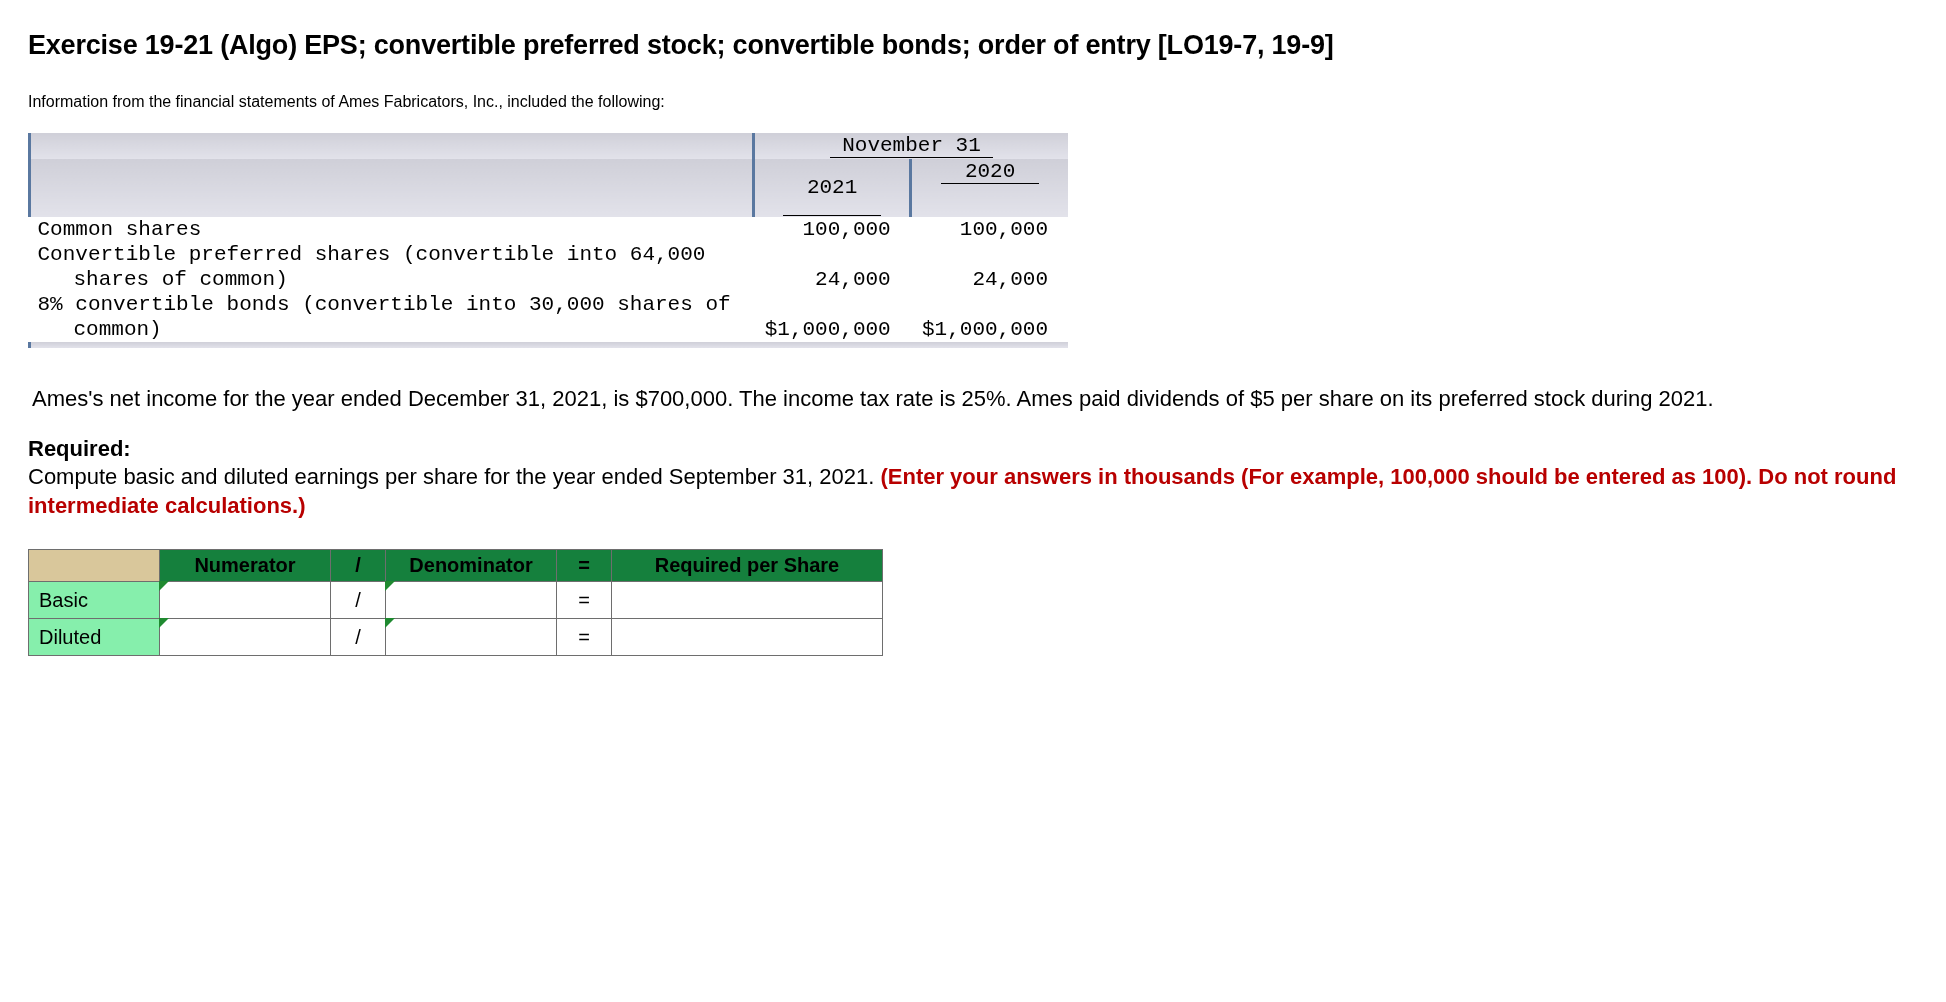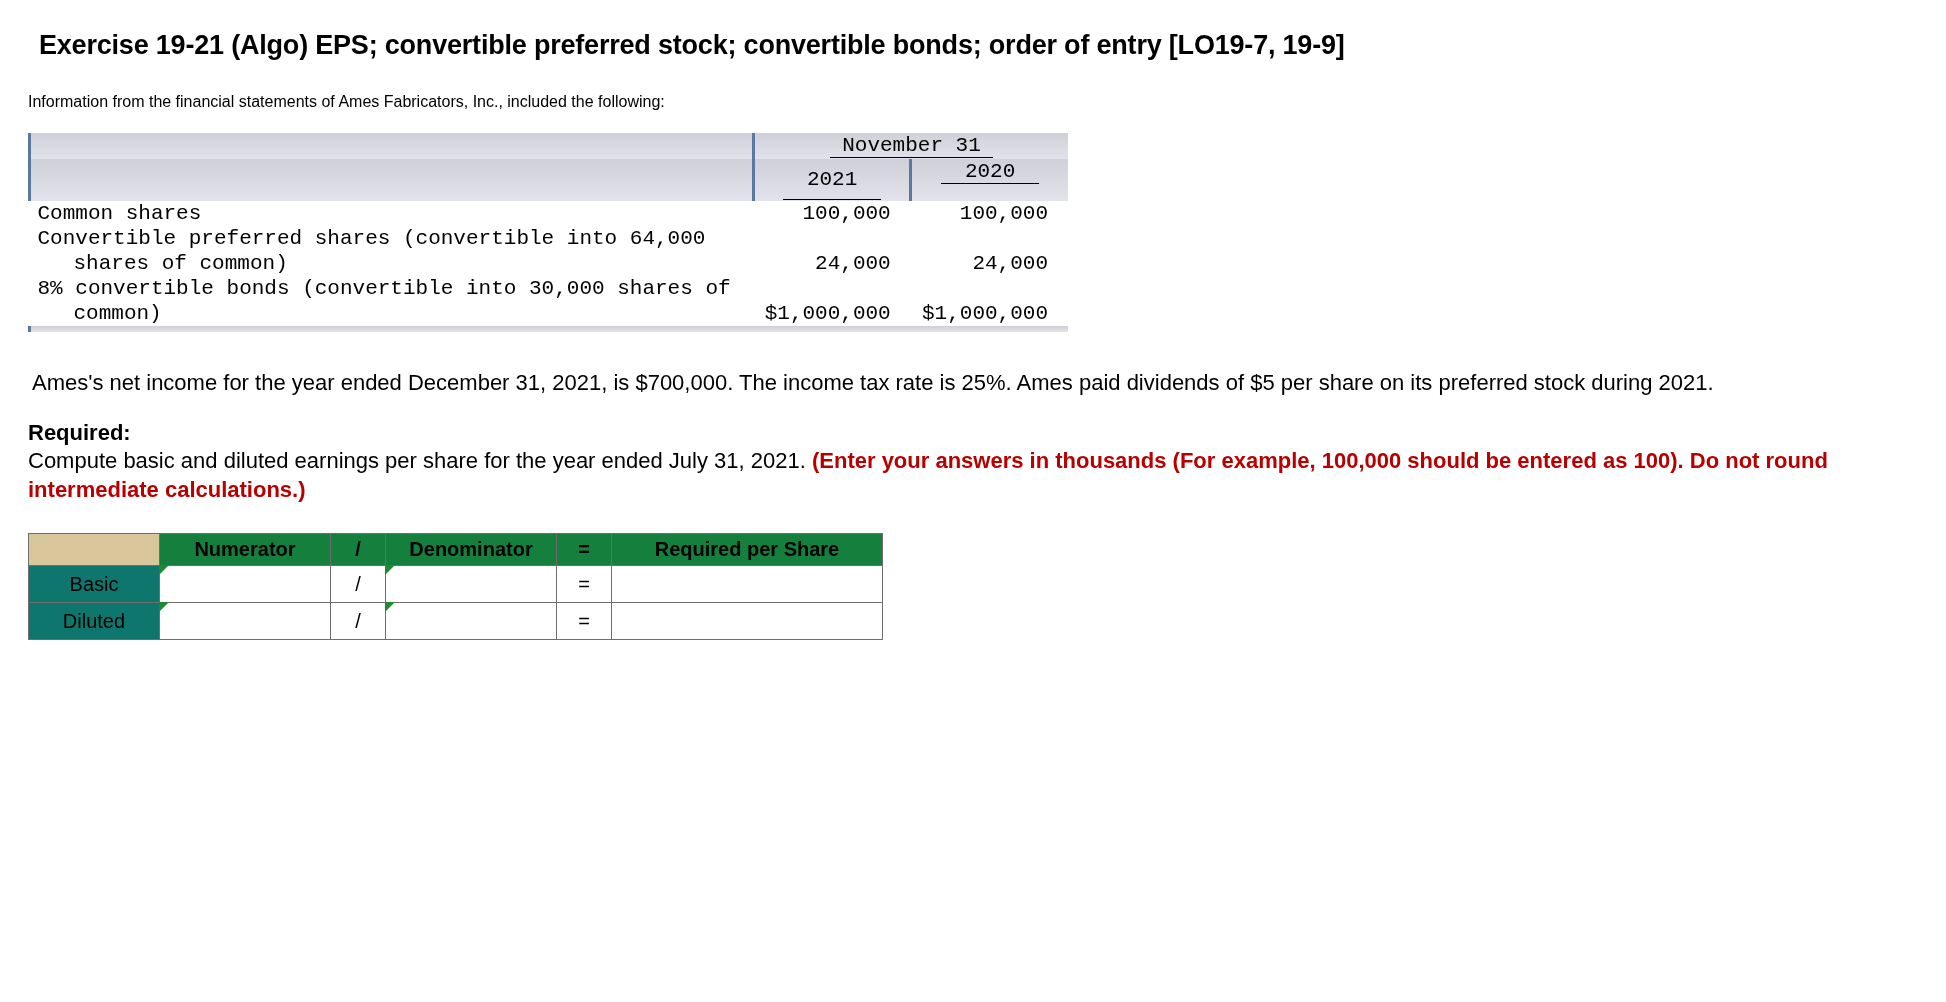--- a/index.html
+++ b/index.html
@@ -6,21 +6,21 @@
     font-family: Arial, Helvetica, sans-serif;
     font-size: 21px;
     color: #000;
     margin: 0;
     padding: 30px 28px;
     background: #fff;
   }
   h2.title {
     font-size: 27px;
     font-weight: 700;
-    margin: 0 0 32px 11px;
+    margin: 0 0 32px 0;
     letter-spacing: -0.2px;
   }
   p.intro {
     font-size: 16px;
     margin: 4px 0 22px 0;
   }
 
   
   .fin-table {
     width: 1040px;
@@ -55,21 +55,21 @@
   }
   table.ans th, table.ans td {
     border: 1px solid #6e6e6e;
     padding: 4px 10px;
     text-align: center;
   }
   table.ans th {                       
     background: #15803d;
     font-weight: 700;
   }
-  table.ans td.rowlbl { text-align: center; background: #0f766e; width: 110px; }
+  table.ans td.rowlbl { text-align: left; background: #86efac; width: 110px; }
   table.ans td.op     { width: 34px; }
 
   
   table.ans td.inp {
     position: relative;
     background: #fff;
     width: 150px;
     height: 28px;
   }
   table.ans td.inp .tri {              
@@ -91,21 +91,21 @@
 <table class="fin-table">
   <tbody>
       <tr class="bar">
     <td></td>
     <td colspan="2" class="hdr-line">
       <span>November 31</span>
     </td>
   </tr>
   <tr class="bar">
     <td></td>
-    <td class="yr"><span style="border-bottom:1px solid #000;display:inline-block;padding:8px 24px">2021</span></td>
+    <td class="yr"><span style="border-bottom:1px solid #000;display:inline-block;padding:16px 24px">2021</span></td>
     <td class="yr"><span style="border-bottom:1px solid #000;display:inline-block;padding:0 24px">2020</span></td>
   </tr>
 
   <tr>
     <td>Common shares</td>
     <td class="num">100,000</td>
     <td class="num">100,000</td>
   </tr>
 
   <tr>
@@ -133,21 +133,21 @@
   <tr class="bar">
         <td colspan="3" style="height:4px"></td>
       </tr>
 </tbody>
   </table>
 
 <p class="para">Ames's net income for the year ended December 31, 2021, is $700,000. The income tax rate is 25%. Ames paid dividends of $5 per share on its preferred stock during 2021.</p>
 
 <p class="req-label">Required:</p>
 <p class="req-body">
-  <span>Compute basic and diluted earnings per share for the year ended July 31, 2021. </span><span class="red">(Enter your answers in thousands (For example, 100,000 should be entered as 100). Do not round intermediate calculations.)</span>
+  <span>Compute basic and diluted earnings per share for the year ended September 31, 2021. </span><span class="red">(Enter your answers in thousands (For example, 100,000 should be entered as 100). Do not round intermediate calculations.)</span>
 </p>
 
 <div class="ans-wrap">
   <table class="ans">
     <tbody>
         <tr>
       <th style="background:#d9c79b"></th>
       <th>Numerator</th>
       <th>/</th>
       <th>Denominator</th>

